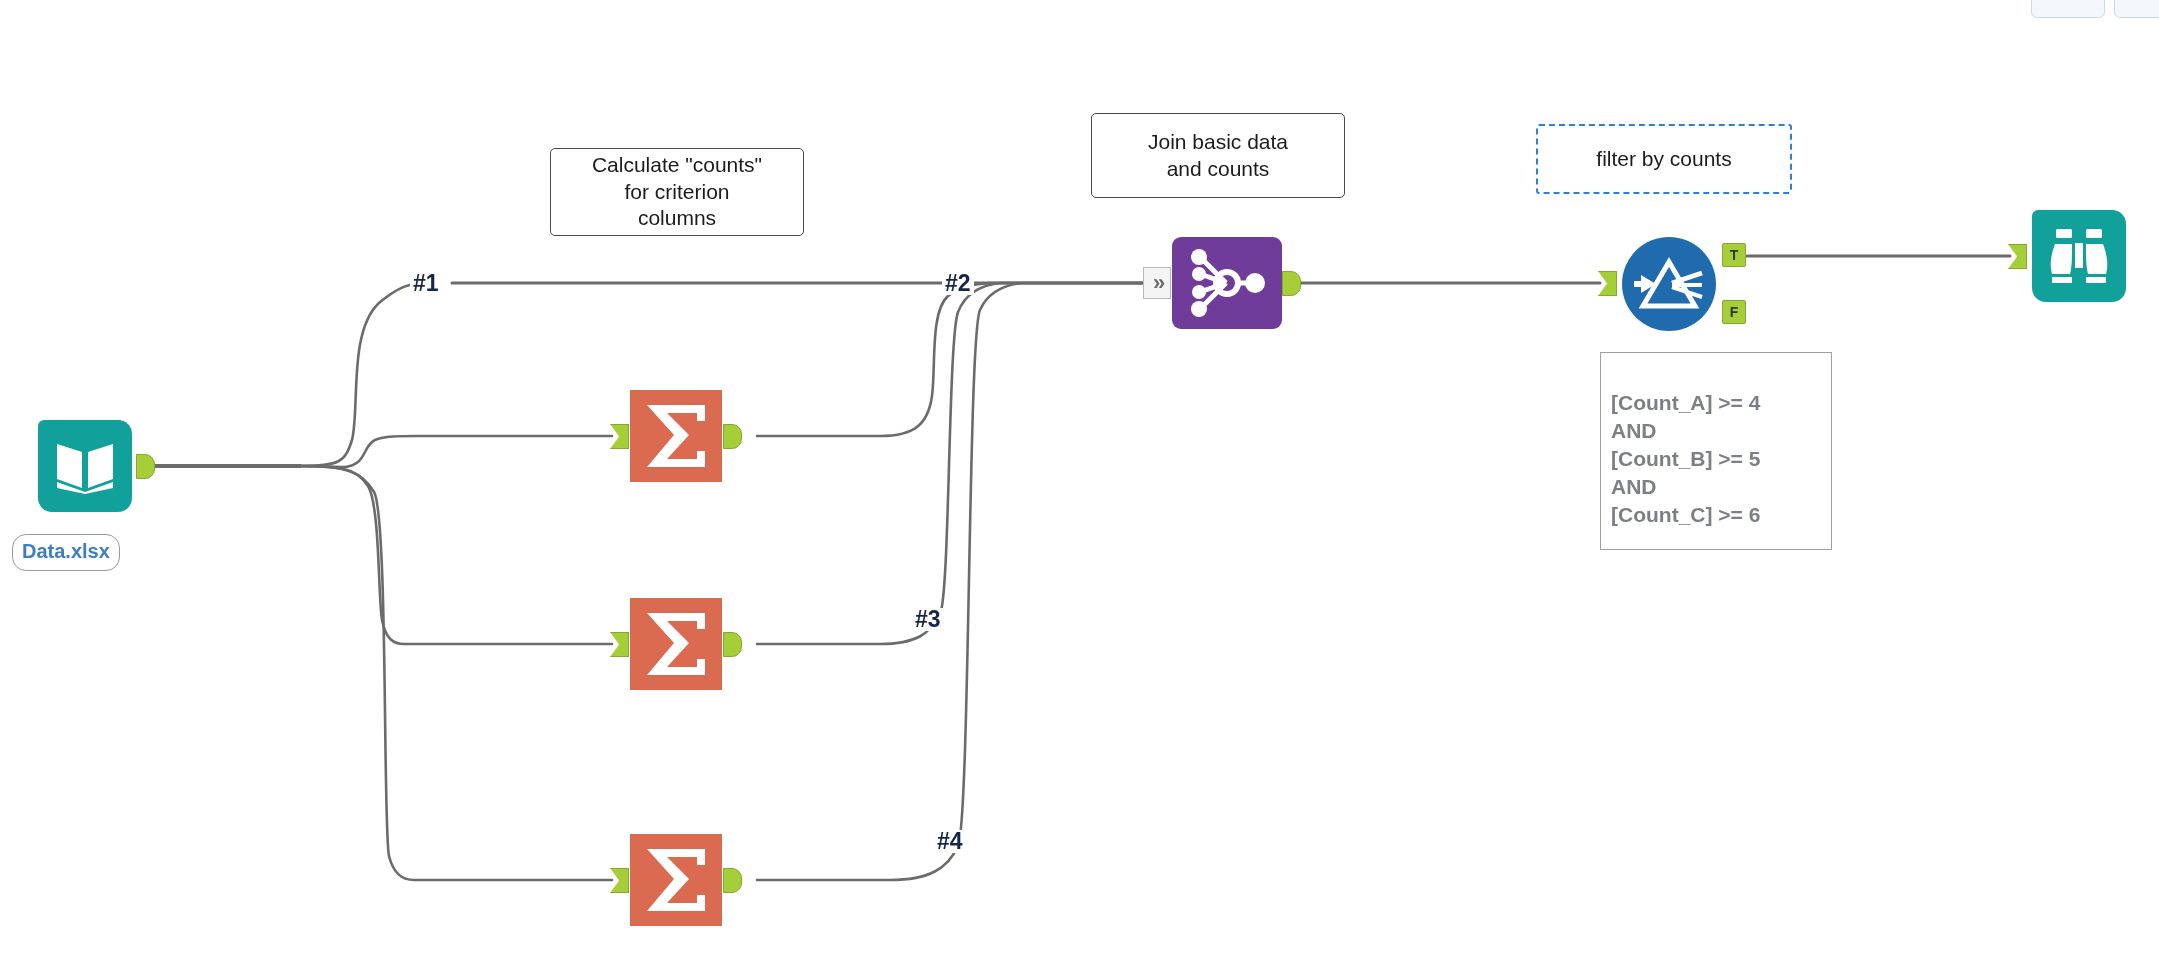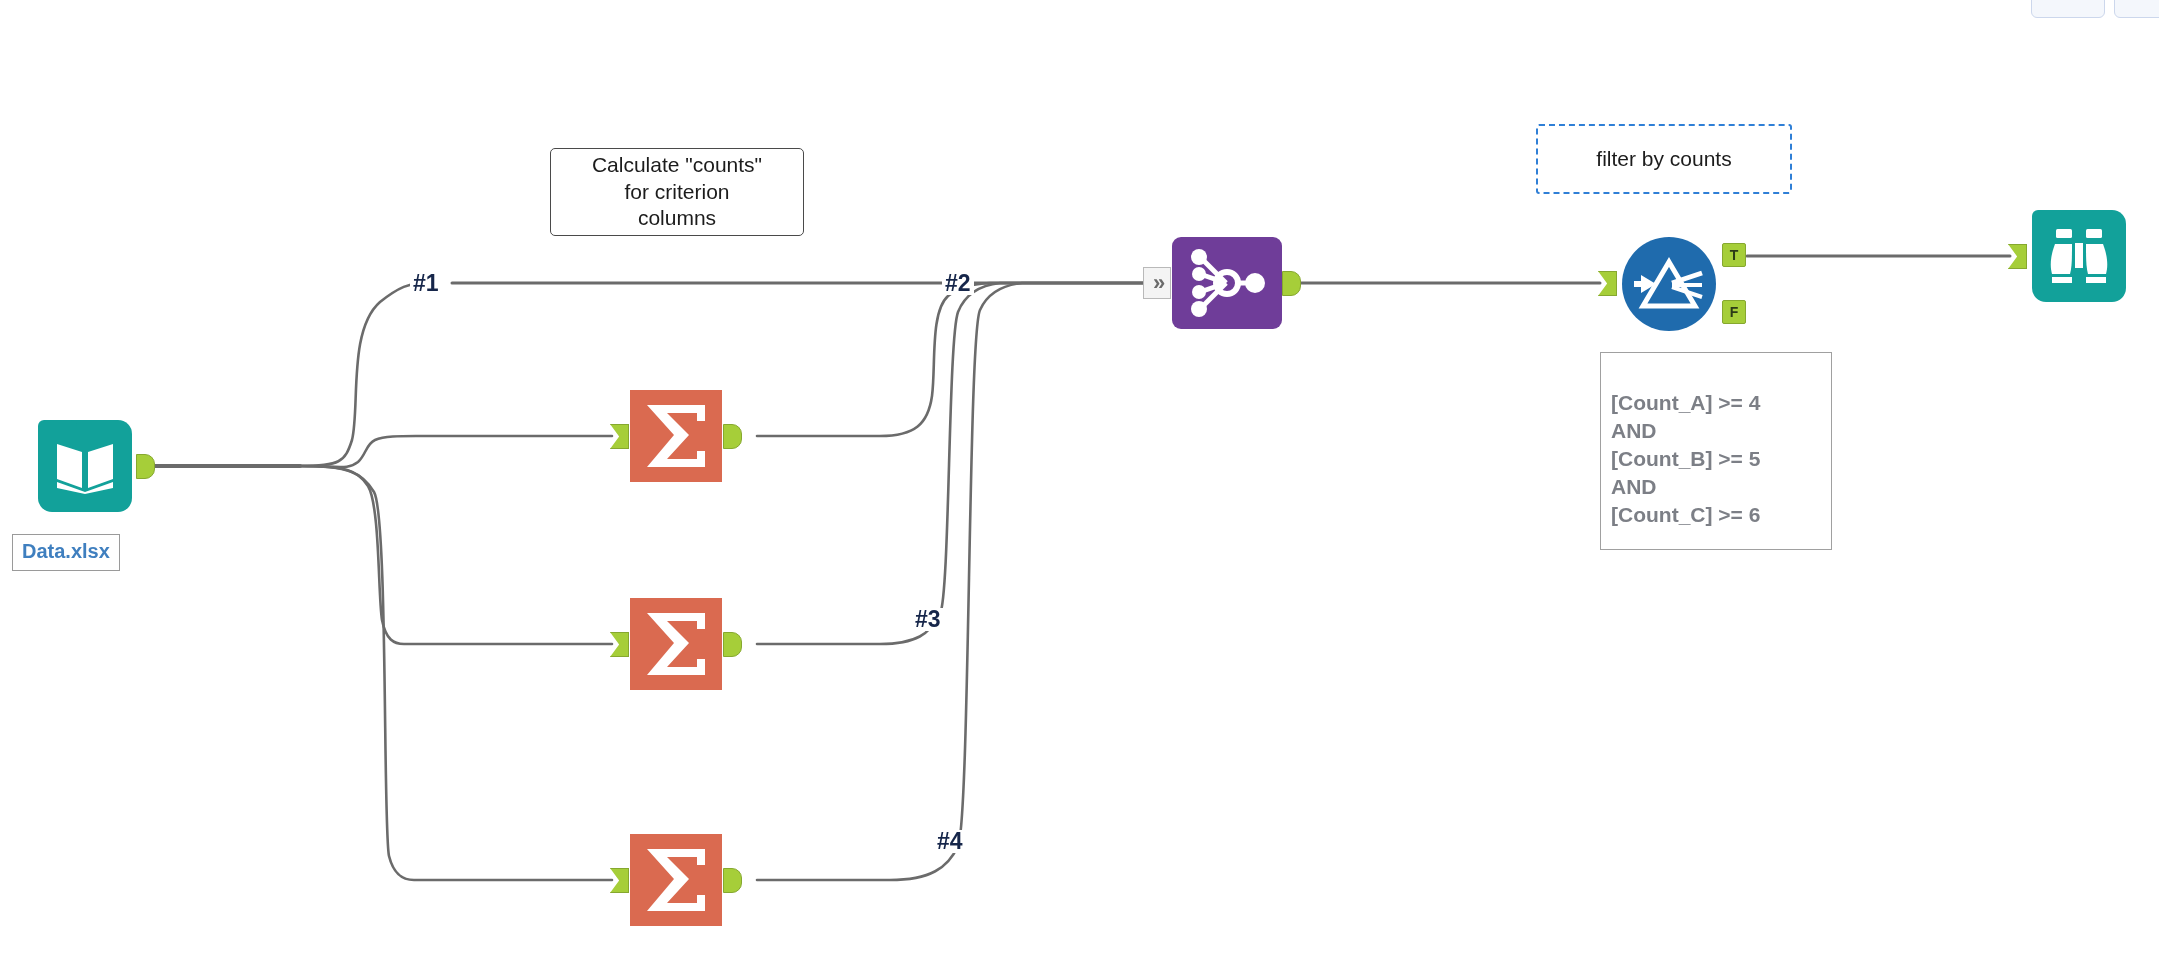--- a/index.html
+++ b/index.html
@@ -227,36 +227,40 @@
       <path d="M1747 256 L 2010 256" stroke-width="3"></path>
     </g>
   </svg>
 
   <div class="comment-box" style="left:550px; top:148px; width:254px; height:88px;">
     <span style="white-space:pre-line;">Calculate "counts"
 for criterion
 columns</span>
   </div>
 
+  <div class="comment-box" style="left:1091px; top:113px; width:254px; height:85px;">
+    <span style="white-space:pre-line;">Join basic data
+and counts</span>
+  </div>
 
   <div class="comment-box selected" style="left:1536px; top:124px; width:256px; height:70px;">
     <span style="white-space:pre-line;">filter by counts</span>
   </div>
 
   <div class="node" style="left:38px; top:420px; width:100px; height:96px;">
     <div class="tool-icon tool-teal" style="left:0; top:0; width:94px; height:92px;">
       <svg class="glyph" width="62" height="56" viewBox="0 0 62 56" xmlns="http://www.w3.org/2000/svg">
         <path d="M3 6 L28 14 L28 50 L3 41 Z" fill="#ffffff"></path>
         <path d="M59 6 L34 14 L34 50 L59 41 Z" fill="#ffffff"></path>
         <path d="M3 44 L31 54 L59 44 L59 50 L31 56 L3 50 Z" fill="#ffffff"></path>
       </svg>
     </div>
   </div>
   <div class="anchor anchor-out" style="left:136px; top:454px;"></div>
-  <div class="node-caption" style="left:12px; top:534px;">
+  <div class="node-caption" style="left:12px; top:534px;border-radius:14px;">
     <span>Data.xlsx</span>
   </div>
 
   <div class="node" style="left:630px; top:390px;">
     <div class="tool-icon tool-orange" style="left:0; top:0; width:92px; height:92px;">
       <svg class="glyph" width="66" height="68" viewBox="0 0 66 68" xmlns="http://www.w3.org/2000/svg">
         <path d="M4 3 L62 3 L62 19 L54 19 L54 11 L24 11 L46 33 L24 57 L54 57 L54 49 L62 49 L62 65 L4 65 L31 33 Z" fill="#ffffff"></path>
       </svg>
     </div>
   </div>

